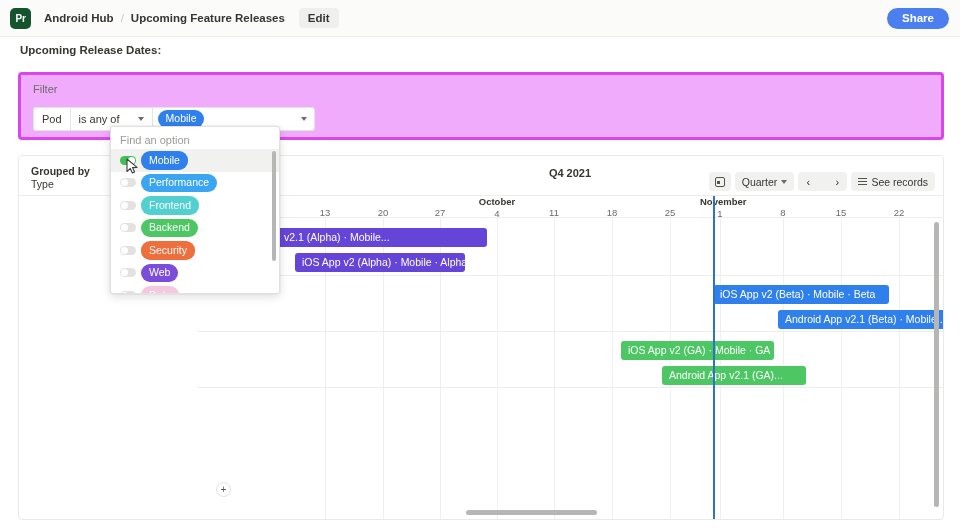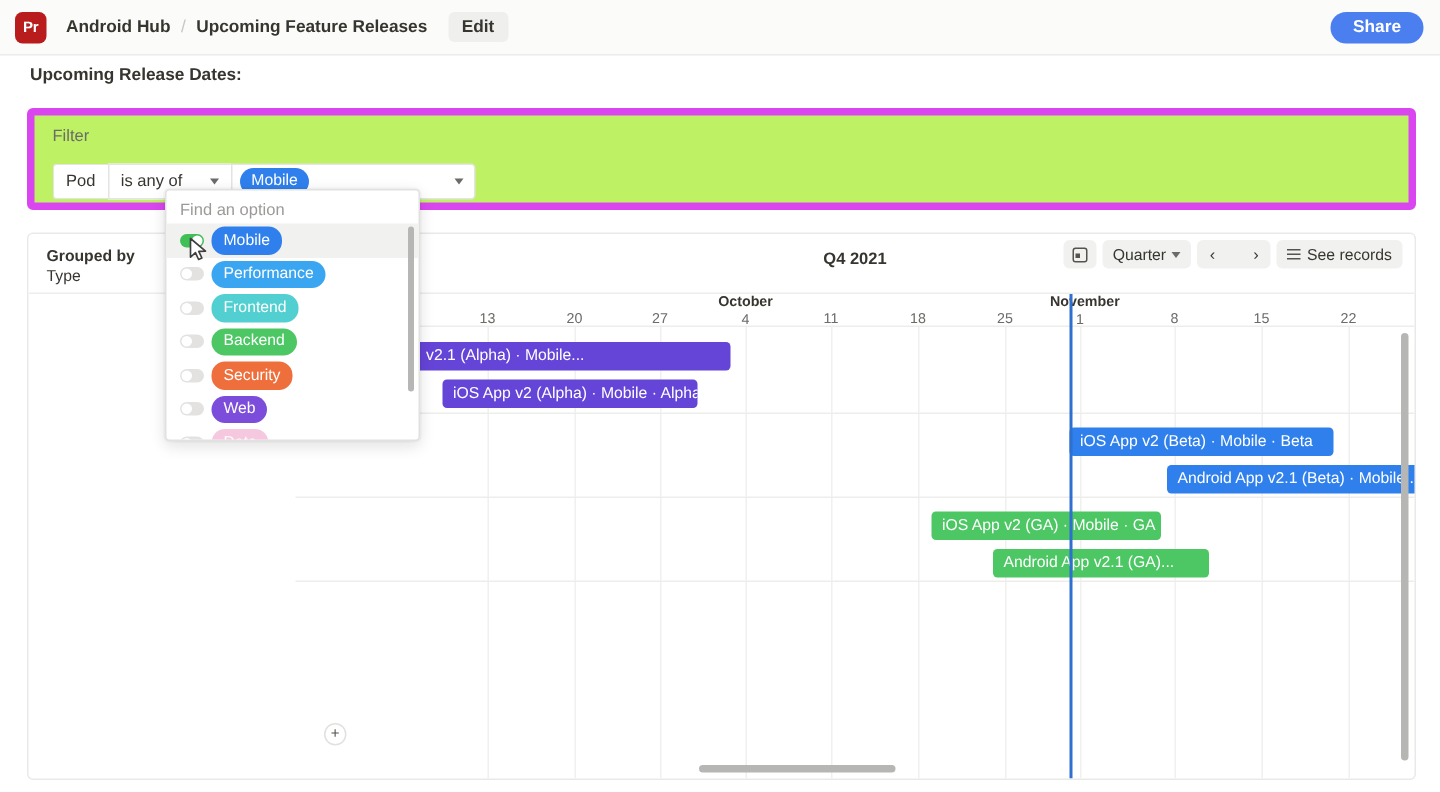--- a/index.html
+++ b/index.html
@@ -15,21 +15,21 @@
   
   .topbar {
     position: absolute; left: 0; top: 0; width: 960px; height: 37px;
     background: #fbfbfa;
     border-bottom: 1px solid #ececeb;
     display: flex; align-items: center;
     padding: 0 10px;
   }
   .app-logo {
     width: 21px; height: 21px; border-radius: 5px;
-    background: #b91c1c;
+    background: #14532d;
     color: #fff; font-size: 10px; font-weight: bold;
     display: flex; align-items: center; justify-content: center;
     letter-spacing: -.2px;
     flex: 0 0 auto;
   }
   .crumb {
     font-size: 11.5px; color: #37352f; font-weight: 600;
     padding: 3px 6px; border-radius: 4px; white-space: nowrap;
   }
   .crumb.first { margin-left: 7px; }
@@ -50,22 +50,22 @@
   
   .page-title {
     position: absolute; left: 20px; top: 44px;
     font-size: 11.5px; font-weight: bold; color: #37352f;
   }
 
   
   .filter-panel {
     position: absolute; left: 18px; top: 72px;
     width: 926px; height: 68px;
-    background: #bef264;
-    border: 5px solid #d946ef;
+    background: #f0abfc;
+    border: 3px solid #d946ef;
     border-radius: 4px;
   }
   .filter-label {
     position: absolute; left: 12px; top: 8px;
     font-size: 11px; color: #6b6b68;
   }
   .filter-row {
     position: absolute; left: 12px; top: 32px;
     height: 24px; display: flex; align-items: stretch;
   }
@@ -156,21 +156,21 @@
     position: absolute; left: 12px; top: 9px;
     font-size: 10.5px; color: #37352f; line-height: 13px;
   }
   .grouped-by b { font-weight: bold; display: block; }
   .grouped-by span { color: #37352f; }
   .quarter-title {
     position: absolute; left: 178px; right: 0; top: 11px;
     text-align: center; font-size: 11px; font-weight: bold; color: #37352f;
   }
   .tl-controls {
-    position: absolute; right: 8px; top: 4px;
+    position: absolute; right: 8px; top: 16px;
     display: flex; align-items: flex-end; gap: 4px;
   }
   .ctl {
     background: #f1f1f0; border-radius: 4px;
     height: 19px; display: flex; align-items: center;
     padding: 0 7px; font-size: 10.5px; color: #37352f; gap: 4px;
   }
   .ctl-sq { padding: 0 6px; }
   .sq-icon {
     width: 10px; height: 10px; border: 1.3px solid #55534e; border-radius: 2px;

